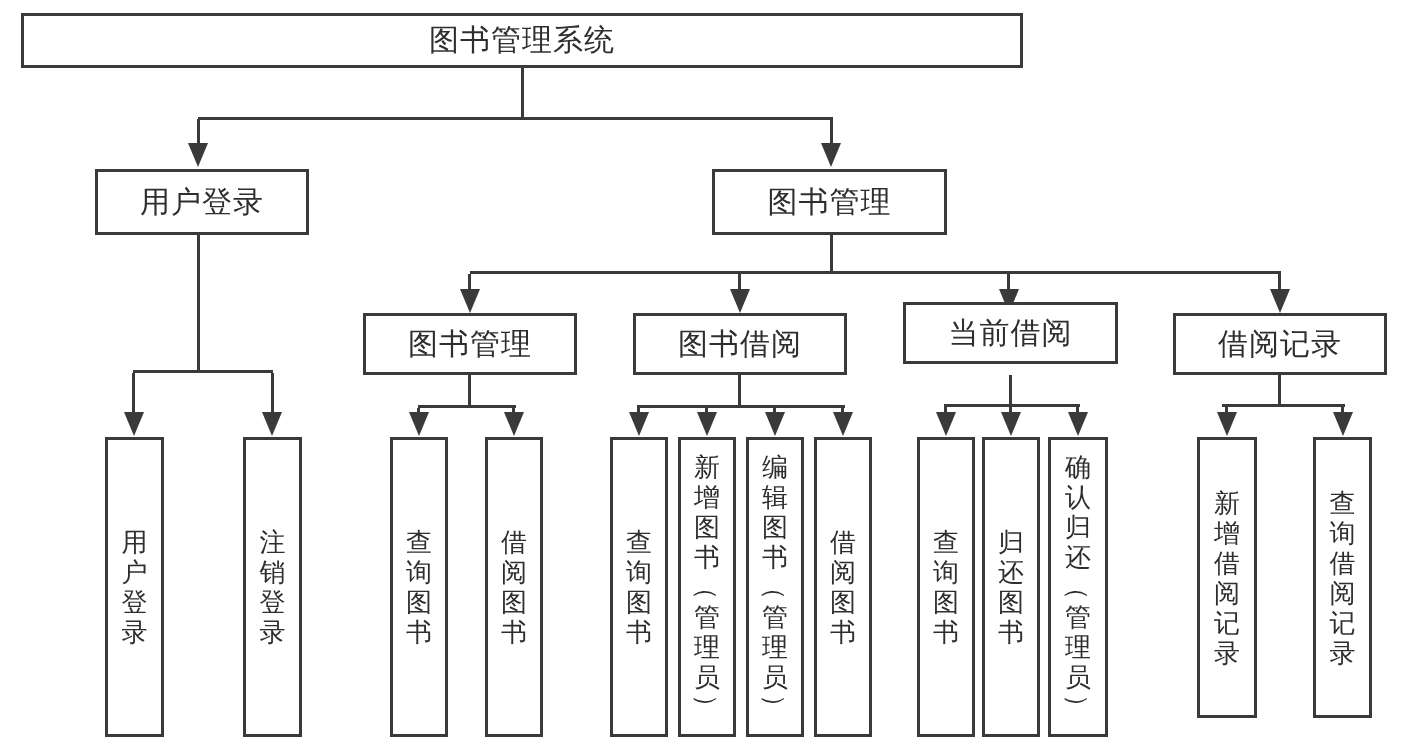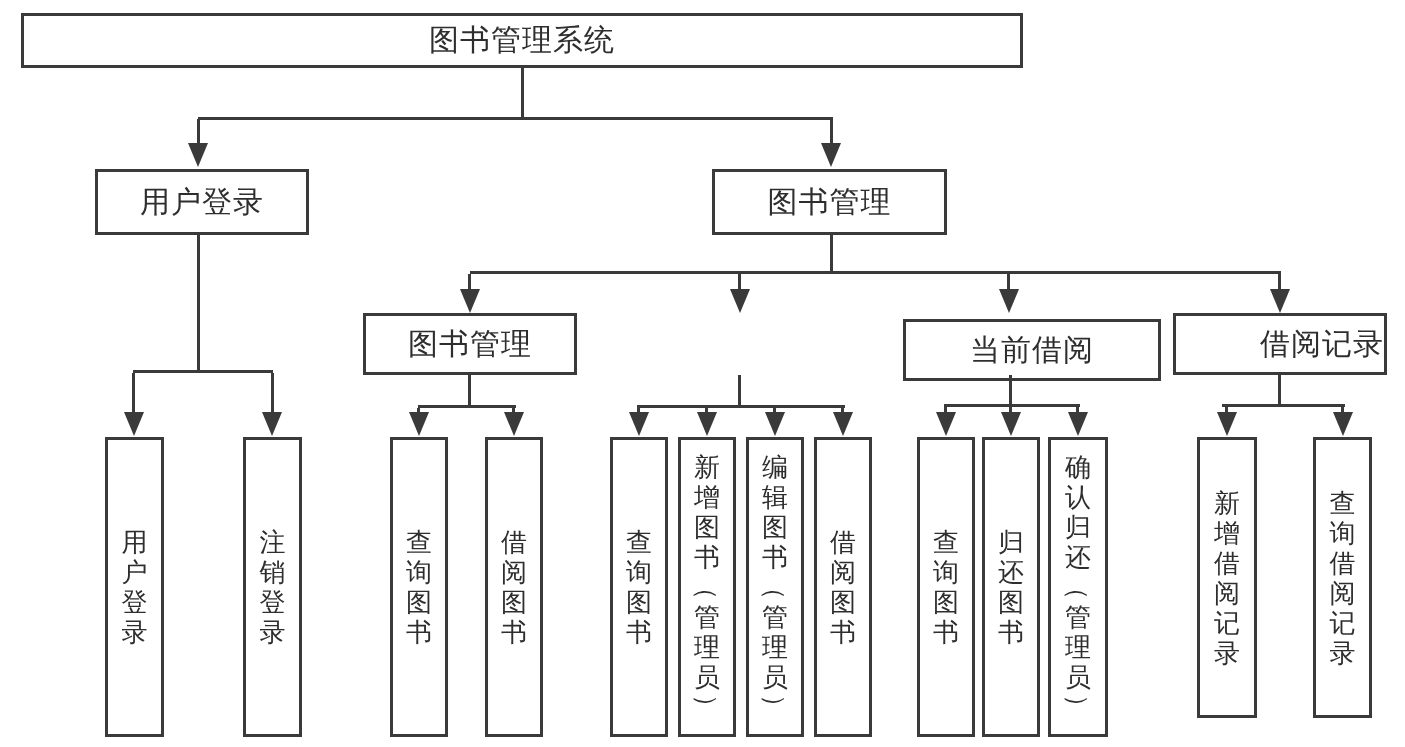--- a/index.html
+++ b/index.html
@@ -94,24 +94,27 @@
   <div class="vline" style="left:738px; top:274px; height:16px;"></div>
   <div class="arrow" style="left:730px; top:289px;"></div>
   <div class="vline" style="left:1007px; top:274px; height:16px;"></div>
   <div class="arrow" style="left:999px; top:289px;"></div>
   <div class="vline" style="left:1278px; top:274px; height:16px;"></div>
   <div class="arrow" style="left:1270px; top:289px;"></div>
 
   <div class="box" style="left:363px; top:313px; width:214px; height:62px;">
     <span>图书管理</span>
   </div>
-  <div class="box" style="left:903px; top:319px; width:258px; height:62px;">
+  <div class="box" style="left:633px; top:313px; width:214px; height:62px;">
+    <span>图书借阅</span>
+  </div>
+  <div class="box" style="left:903px; top:302px; width:215px; height:62px;">
     <span>当前借阅</span>
   </div>
-  <div class="box" style="left:1173px; top:313px; width:214px; height:62px;justify-content:flex-end;">
+  <div class="box" style="left:1173px; top:313px; width:214px; height:62px;">
     <span>借阅记录</span>
   </div>
 
   <div class="vline" style="left:468px; top:375px; height:32px;"></div>
   <div class="hline" style="left:418px; top:405px; width:98px;"></div>
   <div class="vline" style="left:417px; top:408px; height:7px;"></div>
   <div class="arrow" style="left:409px; top:412px;"></div>
   <div class="vline" style="left:512px; top:408px; height:7px;"></div>
   <div class="arrow" style="left:504px; top:412px;"></div>
 

